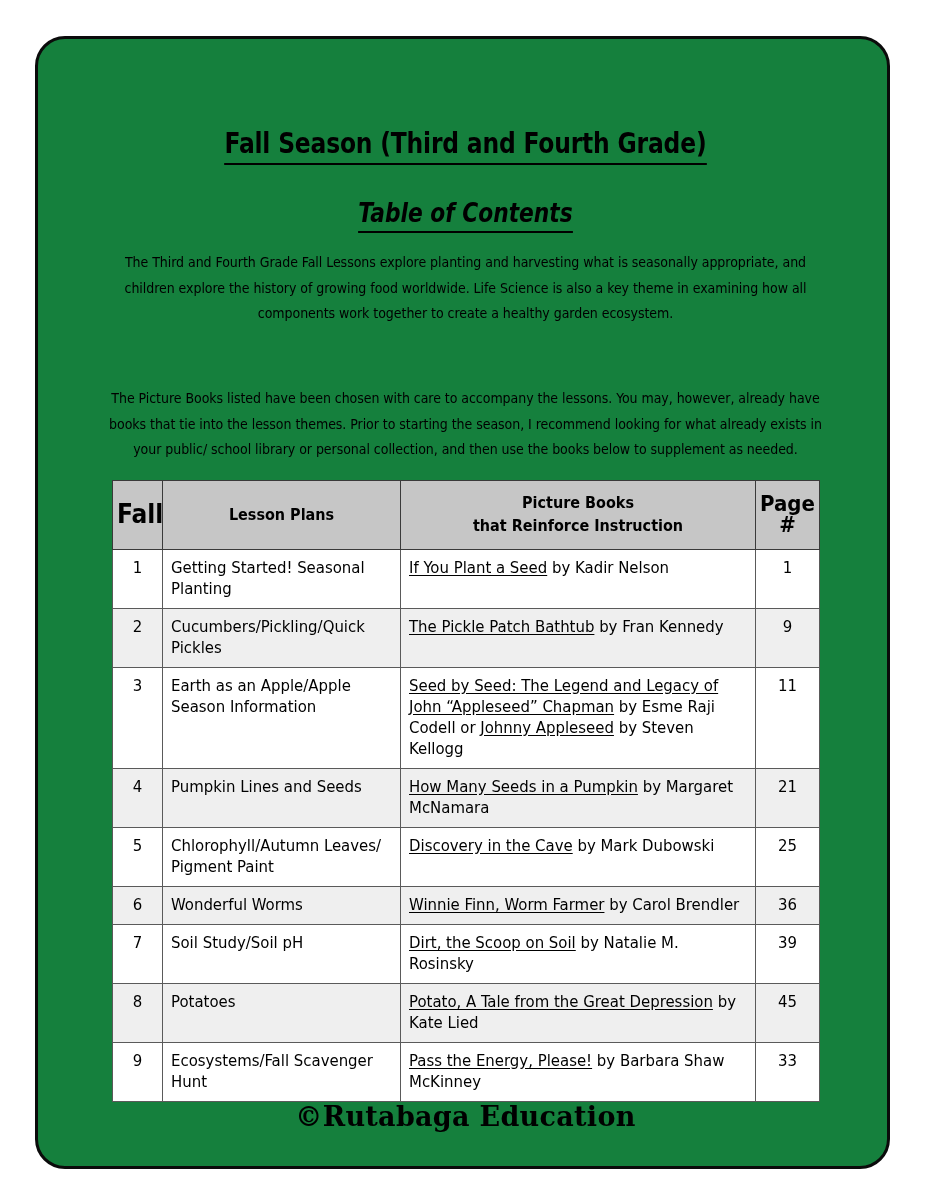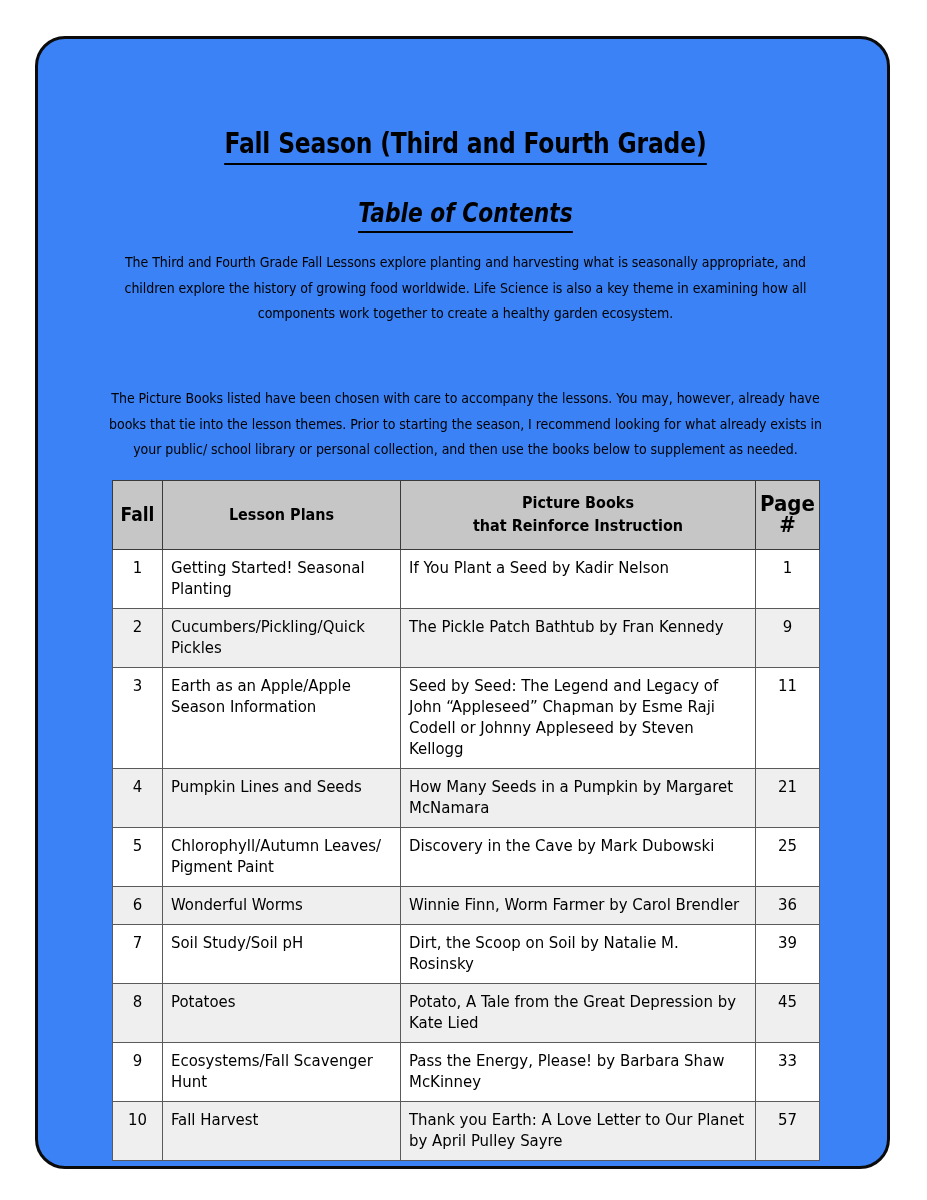--- a/index.html
+++ b/index.html
@@ -19,21 +19,21 @@
   
   #page-frame {
     position: absolute;
     left: 35px;
     top: 36px;
     width: 855px;
     height: 1133px;
     box-sizing: border-box;
     border: 3px solid #0b0b0b;
     border-radius: 30px;
-    background: #3b82f6;
+    background: #15803d;
     padding-left: 7px;
   }
 
   #page-inner {
     position: absolute;
     left: 0;
     top: 0;
     width: 855px;
     height: 1133px;
   }
@@ -111,34 +111,35 @@
   table.toc thead th {
     background: #c6c6c6;
     font-weight: bold;
     text-align: center;
     vertical-align: middle;
     font-size: 16px;
     line-height: 23px;
     padding: 10px 4px 12px 4px;
     border: 1.6px solid #3a3a3a;
   }
-  table.toc thead th.col-fall   { font-size: 19px; }
+  table.toc thead th.col-fall   { font-size: 26px; }
   table.toc thead th.col-page   { font-size: 22px; line-height: 21px; }
 
   col.c-fall { width: 50px; }
   col.c-lesson { width: 238px; }
   col.c-books { width: 355px; }
   col.c-page { width: 64px; }
 
   td.cell-num  { text-align: center; padding-left: 2px; padding-right: 2px; }
   td.cell-page { text-align: center; padding-left: 2px; padding-right: 2px; }
   tr.shaded td { background: #efefef; }
   tr.plain td  { background: #ffffff; }
 
   .booktitle {
+    text-decoration: underline;
     text-underline-offset: 2px;
     margin-top: 24px;
   }
 
   
   .footer-mark {
     position: absolute;
     left: 0;
     top: 1062px;
     width: 855px;
@@ -233,25 +234,20 @@
               <td class="cell-lesson">Potatoes</td>
               <td class="cell-books"><span class="booktitle">Potato, A Tale from the Great Depression</span><span> by Kate Lied</span></td>
               <td class="cell-page">45</td>
             </tr>
             <tr class="plain">
               <td class="cell-num">9</td>
               <td class="cell-lesson">Ecosystems/Fall Scavenger Hunt</td>
               <td class="cell-books"><span class="booktitle">Pass the Energy, Please!</span><span> by Barbara Shaw McKinney</span></td>
               <td class="cell-page">33</td>
             </tr>
-            <tr class="shaded">
-              <td class="cell-num">10</td>
-              <td class="cell-lesson">Fall Harvest</td>
-              <td class="cell-books"><span class="booktitle">Thank you Earth: A Love Letter to Our Planet</span><span> by April Pulley Sayre</span></td>
-              <td class="cell-page">57</td>
-            </tr>
           </tbody>
       </table>
     </div>
 
+    <div class="footer-mark">©Rutabaga Education</div>
 
   </div>
 </div>
 
 </body></html>

